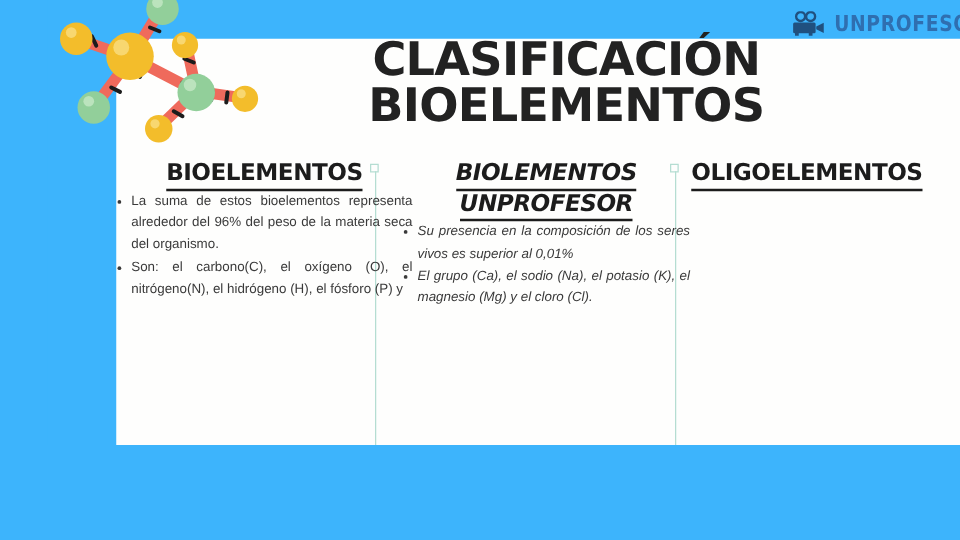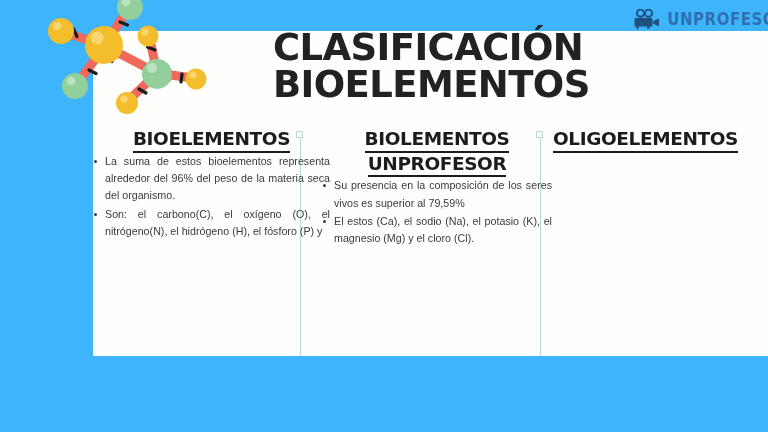--- a/index.html
+++ b/index.html
@@ -29,34 +29,34 @@
     color:#2f6fb0;line-height:1;
     transform:scaleY(1.18);transform-origin:center;
   }
 
   
   .molecule{position:absolute;left:4px;top:-2px;width:175px;height:122px;z-index:6;}
 
   
   .title{
     position:absolute;left:235px;top:30px;width:360px;z-index:5;
-    text-align:left;
+    text-align:center;
     font-family:"DejaVu Sans", sans-serif;
     font-weight:bold;
     font-size:37px;line-height:0.99;
     letter-spacing:-0.6px;
     color:#222222;
   }
   .title .l2{display:block;}
 
   
   .columns{position:absolute;left:55px;top:128px;width:713px;height:275px;z-index:4;}
   .col{position:absolute;top:0;}
   .col-1{left:0px;width:237px;}
-  .col-2{left:229px;width:230px;}
+  .col-2{left:229px;width:230px;font-style:italic;}
   .col-3{left:460px;width:253px;}
 
   .col-head{
     font-family:"DejaVu Sans", sans-serif;
     font-weight:bold;color:#1c1c1c;
     font-size:18.5px;line-height:1.17;
     letter-spacing:-0.4px;
   }
   .col-head span{
     display:inline-block;
@@ -188,22 +188,22 @@
         <li>Son: el carbono(C), el oxígeno (O), el nitrógeno(N), el hidrógeno (H), el fósforo (P) y</li>
       </ul>
     </div>
 
     <div class="col col-2">
       <div class="col-head head-c">
         <span>BIOLEMENTOS</span><br>
         <span>UNPROFESOR</span>
       </div>
       <ul class="bullets c2-list">
-        <li>Su presencia en la composición de los seres vivos es superior al 79,59%</li>
-        <li>El estos (Ca), el sodio (Na), el potasio (K), el magnesio (Mg) y el cloro (Cl).</li>
+        <li>Su presencia en la composición de los seres vivos es superior al 0,01%</li>
+        <li>El grupo (Ca), el sodio (Na), el potasio (K), el magnesio (Mg) y el cloro (Cl).</li>
       </ul>
     </div>
 
     <div class="col col-3">
       <div class="col-head head-l">
         <span>OLIGOELEMENTOS</span>
       </div>
     </div>
 
   </div>

